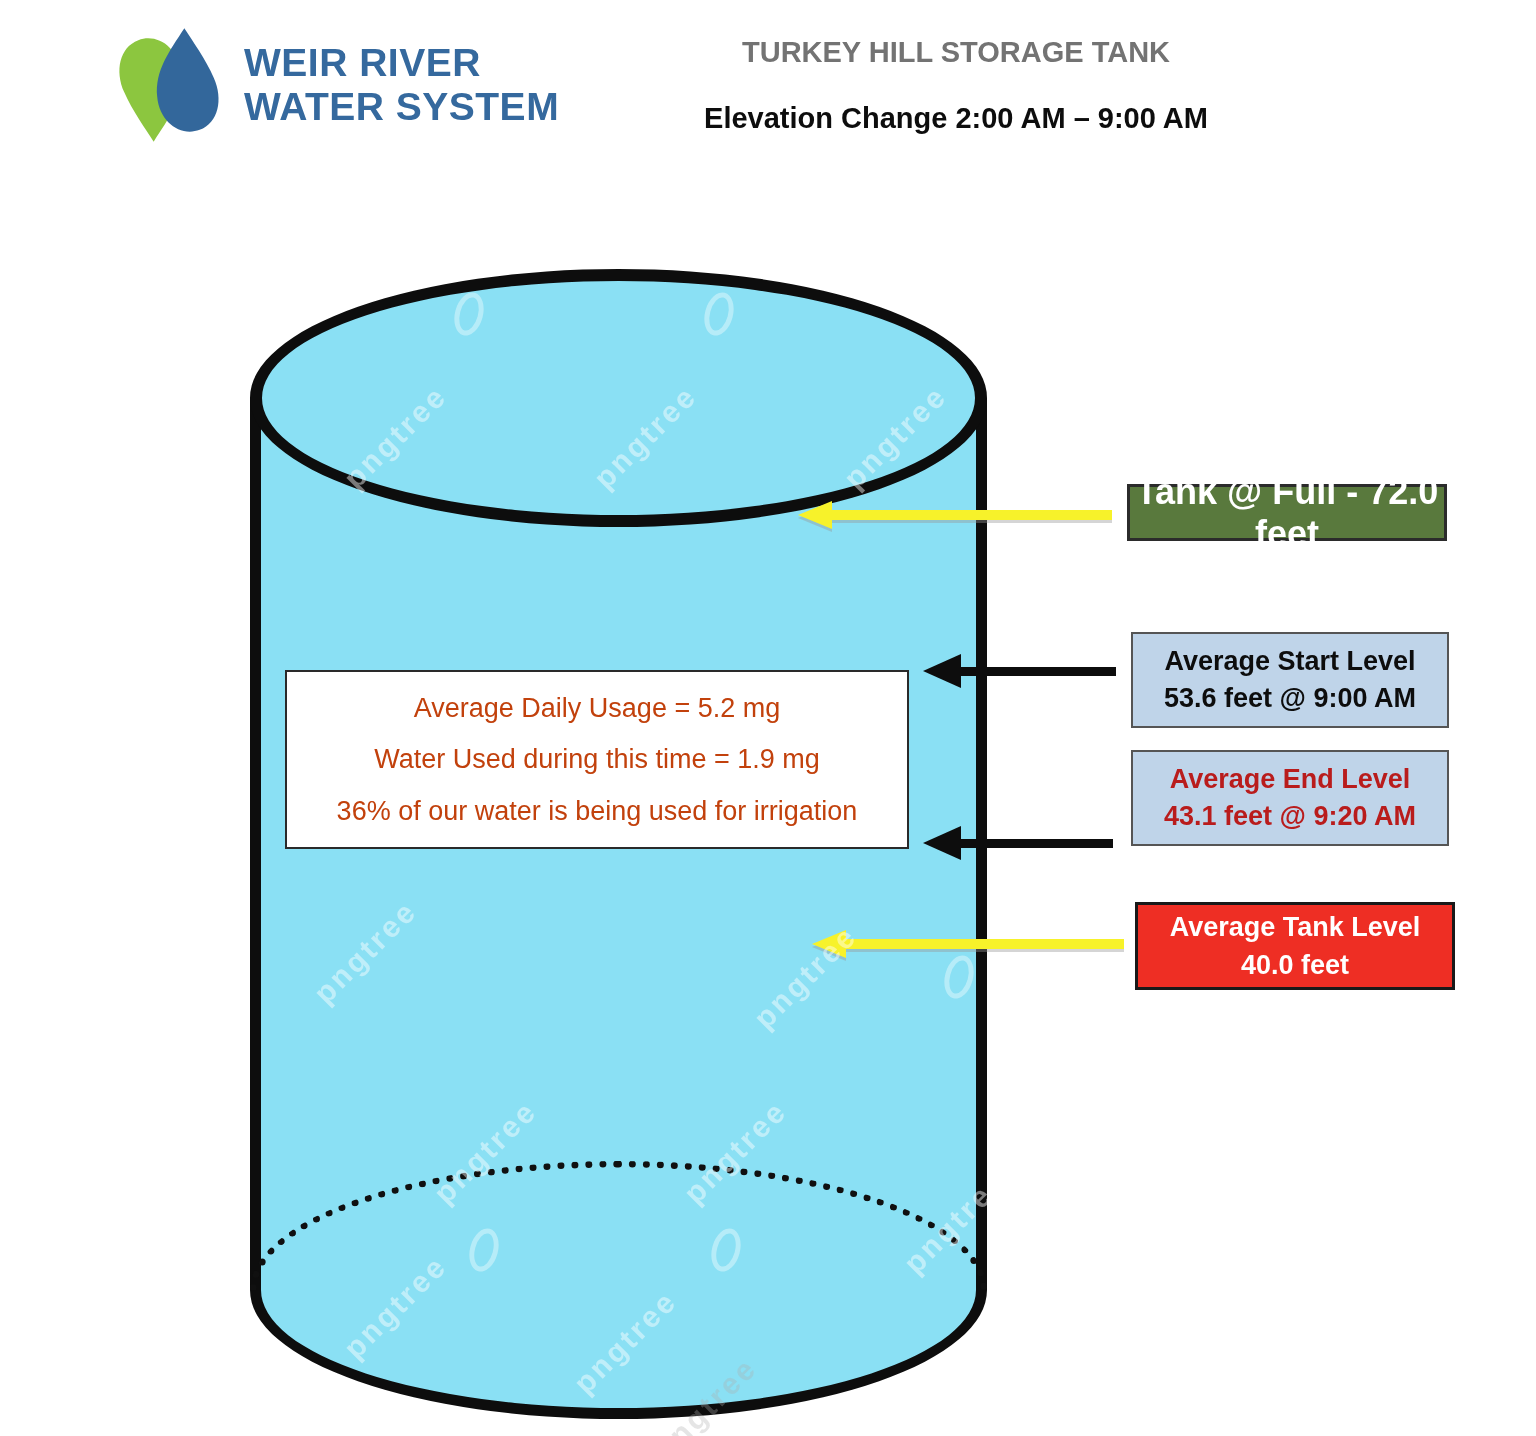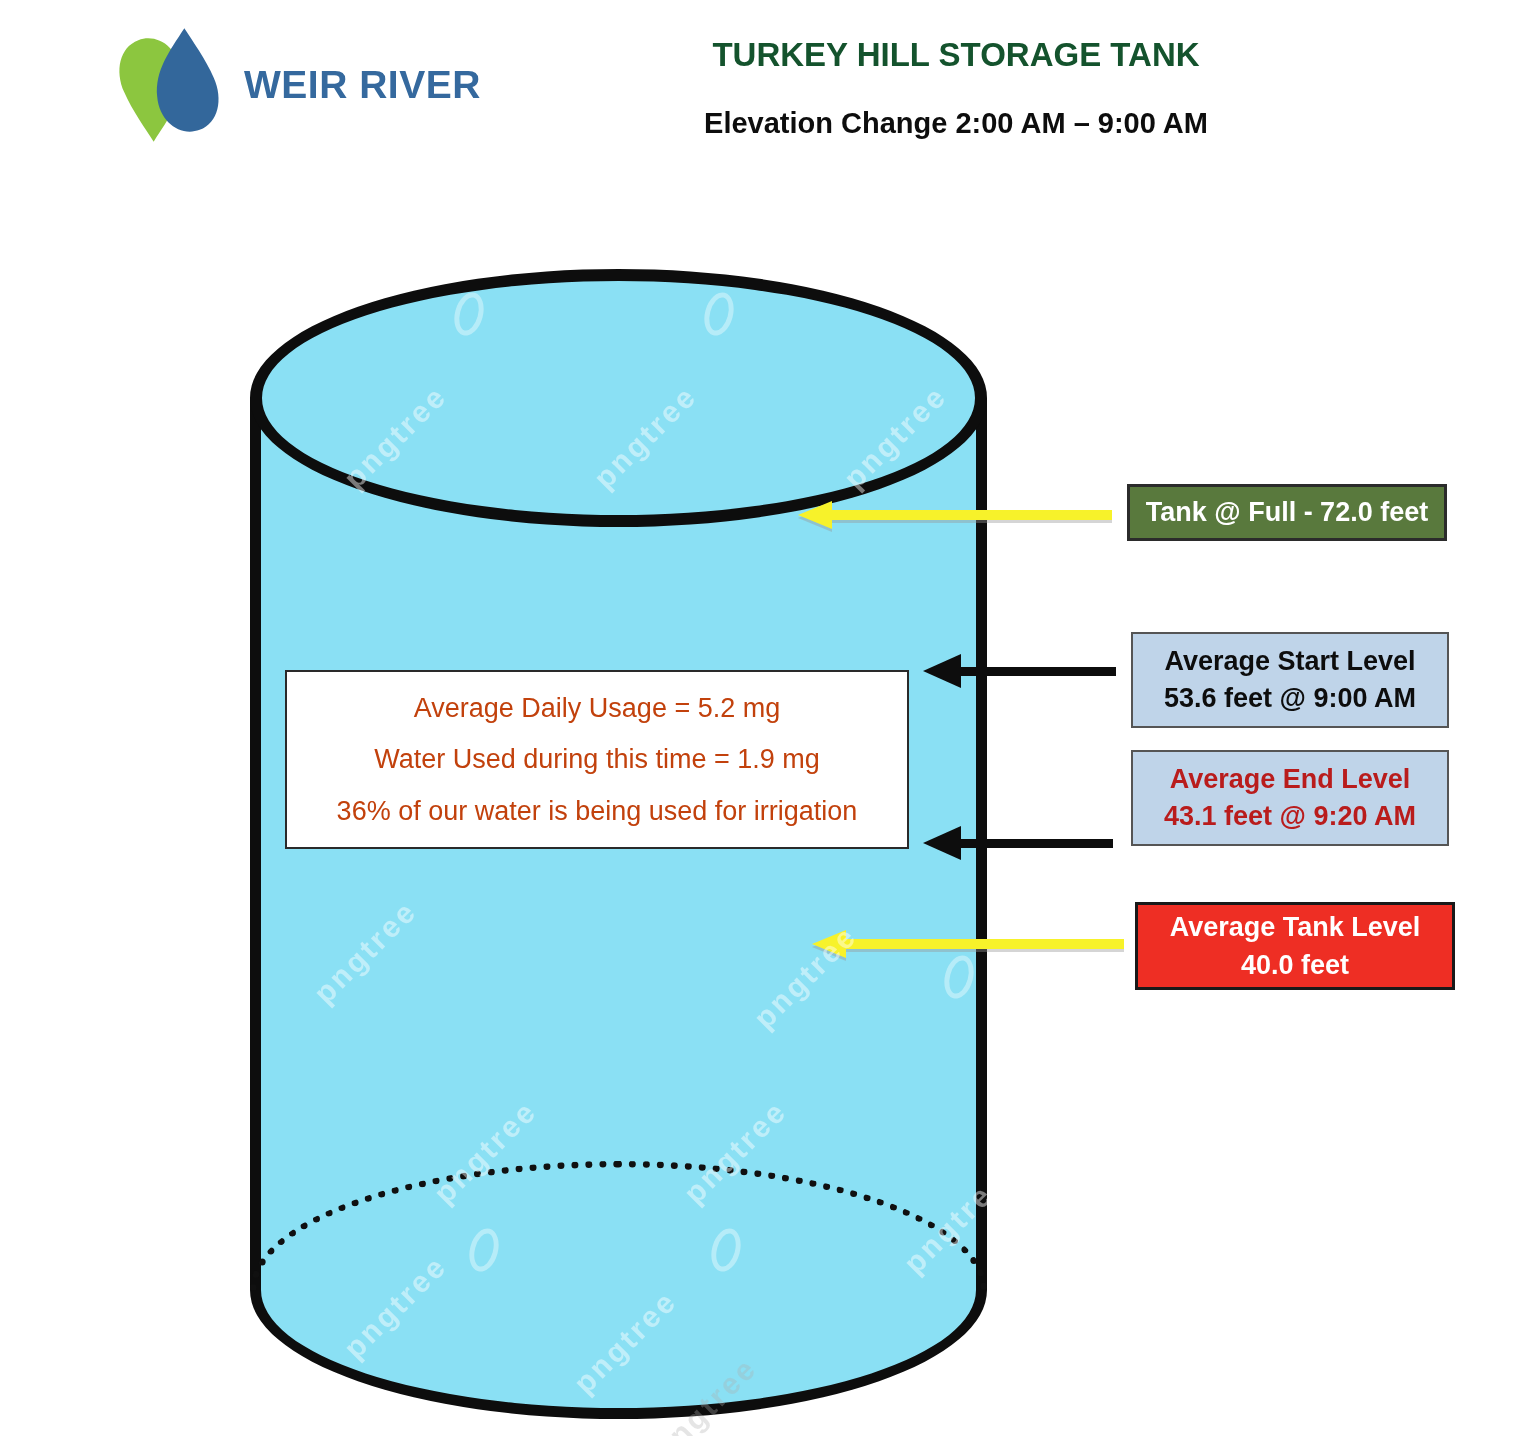--- a/index.html
+++ b/index.html
@@ -5,41 +5,41 @@
   html,body{margin:0;padding:0;background:#ffffff;}
   .canvas{
     position:relative;width:1536px;height:1436px;background:#ffffff;overflow:hidden;
     font-family:"Liberation Sans", sans-serif;color:#0f0f0f;
   }
   
   .logo{position:absolute;left:108px;top:26px;display:flex;align-items:center;}
   .logo svg{width:122px;height:118px;}
   .logo-text{margin-left:14px;font-weight:700;font-size:39px;line-height:44px;color:#35699E;letter-spacing:.5px;}
   .titles{position:absolute;left:646px;top:36px;width:620px;text-align:center;}
-  .title{font-size:33px;font-weight:700;color:#14532d;}
+  .title{font-size:29px;font-weight:700;color:#737373;}
   .subtitle{margin-top:33px;font-size:29px;font-weight:700;color:#0d0d0d;}
   
   .tank-bottom{position:absolute;left:250px;top:1161px;width:737px;height:258px;background:#8AE0F4;
     border:11px solid #0d0d0d;border-radius:50%;box-sizing:border-box;z-index:1;}
   .tank-body{position:absolute;left:250px;top:398px;width:737px;height:892px;background:#8AE0F4;
     border-left:11px solid #0d0d0d;border-right:11px solid #0d0d0d;box-sizing:border-box;z-index:2;}
   .arc-clip{position:absolute;left:250px;top:1161px;width:737px;height:129px;overflow:hidden;z-index:3;}
   .arc-clip .arc{width:737px;height:258px;border:7px dotted #101010;border-radius:50%;box-sizing:border-box;}
   .tank-top{position:absolute;left:250px;top:269px;width:737px;height:258px;background:#8AE0F4;
     border:12px solid #0d0d0d;border-radius:50%;box-sizing:border-box;z-index:4;}
   
   .info-box{position:absolute;left:285px;top:670px;width:624px;height:179px;background:#ffffff;
     border:2px solid #2a2a2a;box-sizing:border-box;z-index:5;
     display:flex;flex-direction:column;justify-content:space-evenly;align-items:center;
     font-size:27px;color:#c2410c;text-align:center;}
   
   .label-box{position:absolute;box-sizing:border-box;z-index:5;display:flex;flex-direction:column;
     justify-content:center;align-items:center;text-align:center;font-weight:700;}
   .box-full{left:1127px;top:484px;width:320px;height:57px;background:#59793D;border:3px solid #2b2b2b;
-    color:#ffffff;font-size:27px;}
+    color:#ffffff;font-size:36px;}
   .box-start{left:1131px;top:632px;width:318px;height:96px;background:#BFD4E9;border:2px solid #555555;
     color:#0d0d0d;font-size:27px;line-height:37px;}
   .box-end{left:1131px;top:750px;width:318px;height:96px;background:#BFD4E9;border:2px solid #555555;
     color:#b91c1c;font-size:27px;line-height:37px;}
   .box-critical{left:1135px;top:902px;width:320px;height:88px;background:#EE2E24;border:3px solid #191919;
     color:#ffffff;font-size:27px;line-height:38px;}
   
   .arrow{position:absolute;display:flex;align-items:center;transform:translateY(-50%);z-index:6;}
   .arrow .head{width:0;height:0;border-style:solid;}
   .arrow .shaft{flex:1;}
@@ -60,20 +60,21 @@
 
 <div class="canvas">
 
   <div class="logo">
     <svg viewBox="0 0 100 100">
       <path d="M37,98 C50,78 62,62 60,40 C58,18 40,6 24,12 C8,18 4,38 12,56 C19,72 30,87 37,98 Z" fill="#8CC63F"></path>
       <path d="M63,2 C50,22 38,38 40,60 C42,82 60,94 76,88 C92,82 96,62 88,44 C81,28 70,13 63,2 Z" fill="#33679B"></path>
     </svg>
     <div class="logo-text">
       <div>WEIR RIVER</div>
+      <div>WATER SYSTEM</div>
     </div>
   </div>
 
   <div class="titles">
     <div class="title">TURKEY HILL STORAGE TANK</div>
     <div class="subtitle">Elevation Change 2:00 AM – 9:00 AM</div>
   </div>
 
   <div class="tank-bottom"></div>
   <div class="tank-body"></div>

